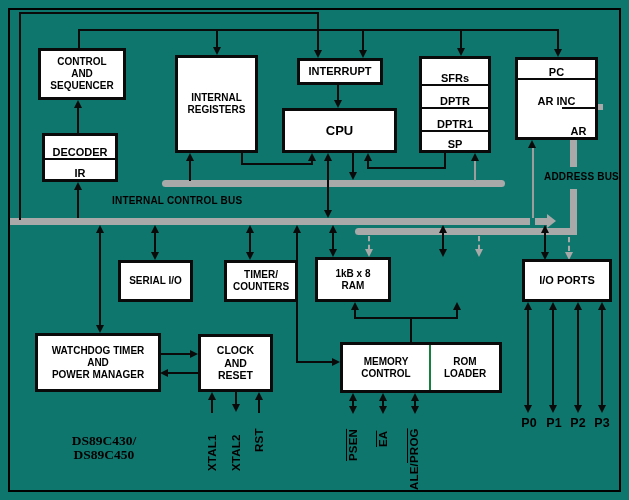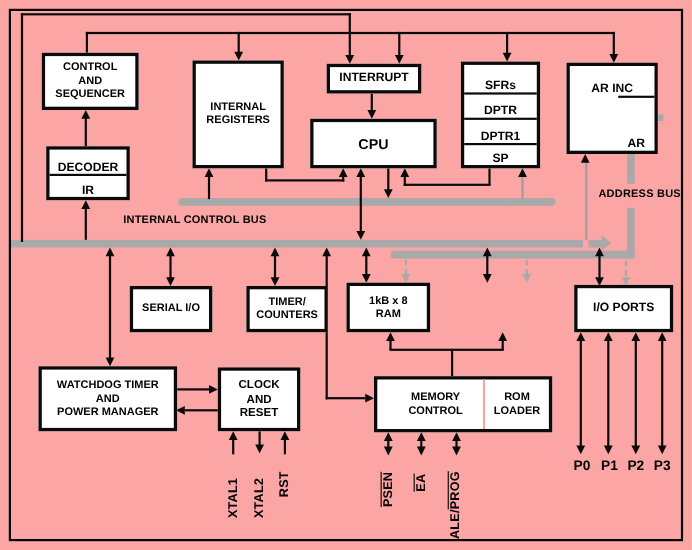--- a/index.html
+++ b/index.html
@@ -1,16 +1,16 @@
 <!DOCTYPE html>
 <html><head>
 <meta charset="utf-8">
 <style>
   html,body { margin:0; padding:0; background:#fff; }
-  .stage { position:relative; width:629px; height:500px; background:#fca5a5;
+  .stage { position:relative; width:629px; height:500px; background:#0f766e;
            font-family:"Liberation Sans",sans-serif; color:#000; overflow:hidden; }
   .frame { position:absolute; border:2px solid #000; background:transparent; }
   .bus  { position:absolute; background:#a9a9a9; }
   .vl   { position:absolute; width:2px; background:#0a0a0a; }
   .hl   { position:absolute; height:2px; background:#0a0a0a; }
   .vlg  { position:absolute; width:2px; background:#9d9d9d; }
   .vld  { position:absolute; width:0; border-left:2px dashed #a9a9a9; }
   .au,.ad,.al,.ar2 { position:absolute; width:0; height:0; }
   .au  { border-left:4px solid transparent; border-right:4px solid transparent; border-bottom:8px solid #0a0a0a; }
   .ad  { border-left:4px solid transparent; border-right:4px solid transparent; border-top:8px solid #0a0a0a; }
@@ -190,20 +190,23 @@
         <span>DPTR</span>
       </div>
     <div class="cell" style="height:21px;">
         <span>DPTR1</span>
       </div>
     <div class="cell" style="flex:1;">
         <span>SP</span>
       </div>
   </div>
   <div class="box col" style="left:515px;top:57px;width:83px;height:83px;">
+    <div class="cell" style="height:18px;">
+        <span>PC</span>
+      </div>
     <div class="cell" style="height:27px;">
         <span>AR INC</span>
       </div>
     <div class="cell" style="flex:1;margin-left:44px;">
         <span>AR</span>
       </div>
   </div>
   <div class="box" style="left:118px;top:260px;width:75px;height:42px;">
     <span class="bl">SERIAL I/O</span>
   </div>
@@ -222,32 +225,34 @@
     <span class="bl">WATCHDOG TIMER
 AND
 POWER MANAGER</span>
   </div>
   <div class="box" style="left:198px;top:334px;width:75px;height:58px;font-size:10.5px;">
     <span class="bl">CLOCK
 AND
 RESET</span>
   </div>
   <div class="box rowbox" style="left:340px;top:342px;width:162px;height:51px;">
-    <div class="rcell" style="width:86px;border-right:2px solid #fca5a5;margin-left:10px;">
+    <div class="rcell" style="width:86px;border-right:2px solid #15803d;">
       <span class="bl">MEMORY
 CONTROL</span>
     </div>
     <div class="rcell" style="flex:1;">
       <span class="bl">ROM
 LOADER</span>
     </div>
   </div>
 
   <div class="buslbl" style="left:112px;top:195px;">INTERNAL CONTROL BUS</div>
   <div class="buslbl" style="left:544px;top:171px;">ADDRESS BUS</div>
+  <div class="part" style="left:58px;top:434px;">DS89C430/
+DS89C450</div>
   <div class="vlbl" style="left:206px;top:471px;">XTAL1</div>
   <div class="vlbl" style="left:230px;top:471px;">XTAL2</div>
   <div class="vlbl" style="left:253px;top:452px;">RST</div>
   <div class="vlbl ov" style="left:347px;top:461px;">PSEN</div>
   <div class="vlbl ov" style="left:377px;top:447px;">EA</div>
   <div class="vlbl" style="left:408px;top:490px;"><span>ALE/</span><span class="ov">PROG</span></div>
   <div class="plbl" style="left:515px;top:416px;">P0</div>
   <div class="plbl" style="left:540px;top:416px;">P1</div>
   <div class="plbl" style="left:564px;top:416px;">P2</div>
   <div class="plbl" style="left:588px;top:416px;">P3</div>

